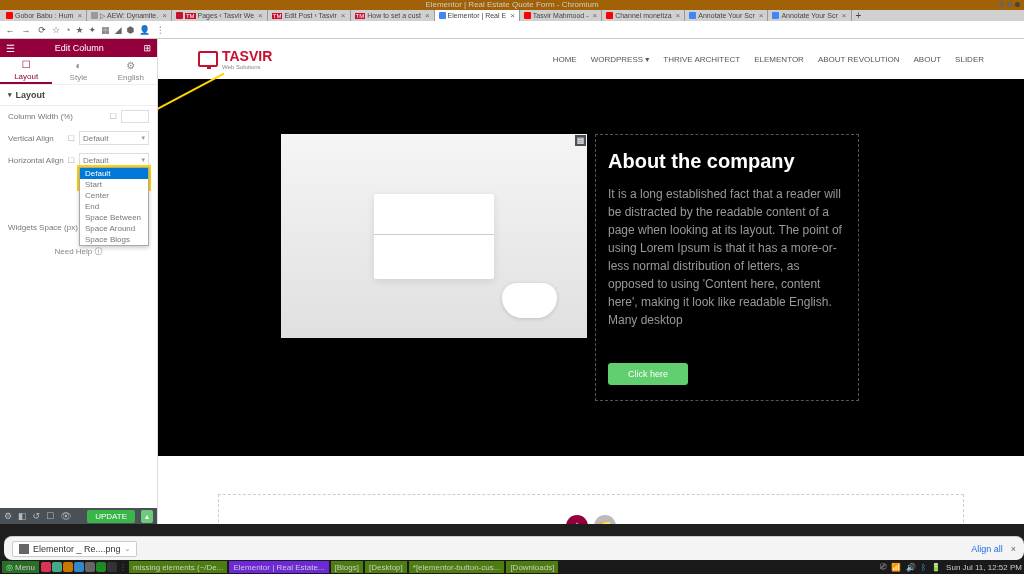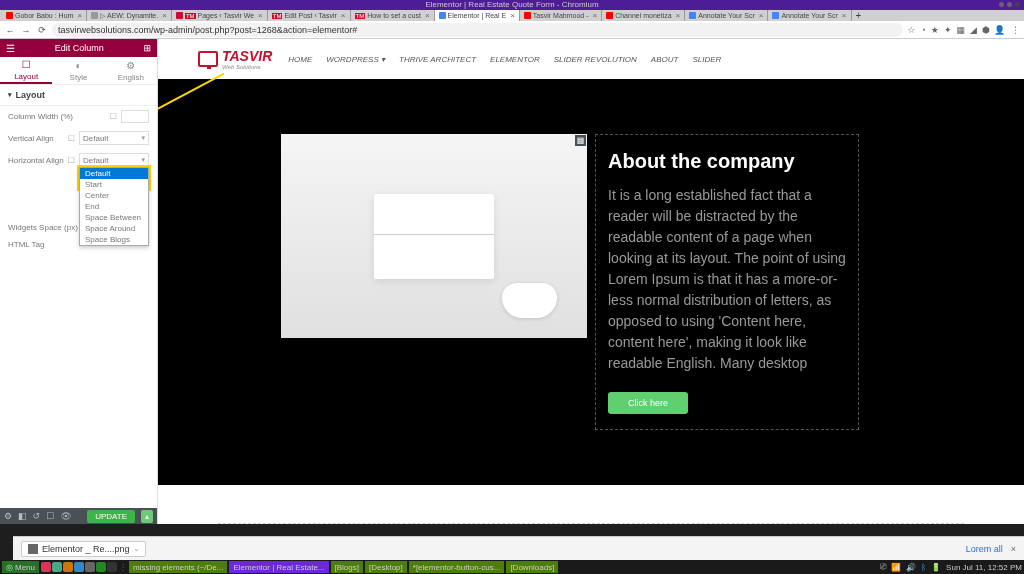--- a/index.html
+++ b/index.html
@@ -1,19 +1,19 @@
 <!DOCTYPE html>
 <html><head>
 <meta charset="utf-8">
 <style>
 * { margin: 0; padding: 0; box-sizing: border-box; font-family: Arial, sans-serif; }
 body { width: 1024px; height: 574px; overflow: hidden; background: #1e1e1e; position: relative; }
 
 
-.titlebar { height: 10px; background: #4c1d95; position: relative; }
+.titlebar { height: 10px; background: #a16207; position: relative; }
 .titlebar-text { color: #ccc; font-size: 8px; text-align: center; line-height: 10px; }
 .titlebar-dots { position: absolute; right: 4px; top: 2px; display: flex; gap: 3px; }
 .dot { width: 5px; height: 5px; border-radius: 50%; }
 .dot.min { background: #666; }
 .dot.max { background: #666; }
 .dot.close { background: #444; }
 
 
 .tabs { height: 11px; background: #d0d0d0; display: flex; font-size: 7px; align-items: stretch; padding-left: 2px; }
 .tab { display: flex; align-items: center; padding: 0 4px; border-right: 1px solid #999; gap: 2px; max-width: 100px; color: #444; white-space: nowrap; overflow: hidden; }
@@ -66,50 +66,50 @@
 .annotation-line { position: absolute; width: 120px; height: 2px; background: #ffd500; transform-origin: left center; }
 
 
 .panel-footer { margin-top: auto; height: 16px; background: #495157; display: flex; align-items: center; padding: 0 4px; gap: 6px; color: #bbb; font-size: 9px; }
 .panel-footer .sep { flex: 1; }
 .update-btn { background: #39b54a; color: #fff; padding: 2px 8px; font-size: 8px; border-radius: 2px; }
 .update-plus { background: #6cca78; color: #fff; padding: 2px 4px; font-size: 8px; border-radius: 2px; }
 
 
 .canvas { flex: 1; background: #fff; overflow: hidden; position: relative; }
-.site-header { height: 40px; display: flex; align-items: center; padding: 0 40px; background: #fff; font-style: italic; }
+.site-header { height: 40px; display: flex; align-items: center; padding: 0 40px; justify-content: space-between; background: #fff; }
 .logo { display: flex; align-items: center; gap: 4px; color: #c8102e; font-weight: bold; font-size: 14px; }
 .logo-icon { width: 20px; height: 16px; border: 2px solid #c8102e; border-radius: 2px; position: relative; }
 .logo-icon::after { content: ""; position: absolute; bottom: -4px; left: 7px; width: 4px; height: 4px; background: #c8102e; }
 .logo-sub { font-size: 6px; color: #888; display: block; font-weight: normal; }
 .nav { display: flex; gap: 14px; font-size: 8px; color: #555; margin-left: 16px; }
 .nav-item { white-space: nowrap; }
 
 .hero { background: #000; padding: 55px 60px; position: relative; }
 .callout { position: absolute; top: 32px; left: 75px; color: #ffd500; font-size: 14px; font-weight: 500; }
 .hero-inner { display: flex; gap: 8px; max-width: 620px; margin: 0 auto; }
 .hero-img { width: 306px; height: 204px; background: linear-gradient(180deg, #f5f5f5, #e0e0e0); position: relative; display: flex; align-items: center; justify-content: center; }
 .ps-console { width: 120px; height: 85px; background: #fff; border-radius: 2px; position: relative; box-shadow: 0 2px 8px rgba(0,0,0,0.1); }
 .ps-console::before { content: ""; position: absolute; top: 40px; left: 0; right: 0; height: 1px; background: #ccc; }
 .ps-controller { position: absolute; bottom: 20px; right: 30px; width: 55px; height: 35px; background: #fff; border-radius: 16px 16px 22px 22px; box-shadow: 0 1px 4px rgba(0,0,0,0.15); }
 .col-handle { position: absolute; top: 1px; right: 1px; width: 11px; height: 11px; background: #495157; color: #fff; font-size: 8px; display: flex; align-items: center; justify-content: center; }
 .hero-text { width: 264px; padding: 15px 12px; border: 1px dashed #555; color: #fff; position: relative; }
 .hero-text h2 { font-size: 20px; margin-bottom: 12px; }
-.hero-text p { font-size: 14px; color: #999; line-height: 1.5; margin-bottom: 18px; }
+.hero-text p { font-size: 12px; color: #999; line-height: 1.5; margin-bottom: 34px; }
 .click-btn { background: #61ce70; color: #fff; padding: 6px 20px; font-size: 9px; border-radius: 3px; display: inline-block; }
 
 .dropzone { margin: 38px 60px 0; border: 1px dashed #ccc; padding: 20px; display: flex; flex-direction: column; align-items: center; gap: 6px; }
 .drop-btns { display: flex; gap: 6px; }
 .drop-btn { width: 22px; height: 22px; border-radius: 50%; display: flex; align-items: center; justify-content: center; color: #fff; font-size: 12px; }
 .drop-btn.plus { background: #93003c; }
 .drop-btn.folder { background: #bbb; }
 .drop-text { font-size: 8px; color: #aaa; }
 
 
-.download-bar { position: absolute; left: 13px; right: 0; bottom: 14px; height: 24px; background: #f4f4f4; border-top: 1px solid #ccc; display: flex; align-items: center; padding: 0 8px; font-size: 9px; color: #333; }
+.download-bar { position: absolute; left: 4px; right: 0; bottom: 14px; height: 24px; background: #f4f4f4; border-top: 1px solid #ccc; display: flex; align-items: center; padding: 0 8px; font-size: 9px; color: #333; border-radius: 8px; }
 .dl-chip { display: flex; align-items: center; gap: 4px; padding: 2px 6px; border: 1px solid #ccc; background: #fff; border-radius: 2px; }
 .dl-chip .ico { width: 10px; height: 10px; background: #666; }
 .dl-actions { margin-left: auto; display: flex; gap: 8px; align-items: center; }
 .dl-actions a { color: #1a73e8; }
 .dl-actions .x { color: #666; }
 
 
 .taskbar { position: absolute; left: 0; right: 0; bottom: 0; height: 14px; background: #1a1a1a; display: flex; align-items: center; font-size: 8px; color: #ccc; padding: 0 2px; gap: 2px; }
 .tb-item { padding: 0 4px; height: 12px; display: flex; align-items: center; gap: 2px; background: #4d7c0f; max-width: 110px; white-space: nowrap; overflow: hidden; }
 .tb-item.menu { background: #2a6e2a; }
@@ -181,21 +181,20 @@
       <span>Annotate Your Scr</span>
       <span class="x">×</span>
     </div>
   <div class="newtab">+</div>
 </div>
 
 <div class="addrbar">
   <span class="navbtn">←</span>
   <span class="navbtn">→</span>
   <span class="navbtn">⟳</span>
-  <input class="url-input" value="tasvirwebsolutions.com/wp-admin/post.php?post=1268&amp;action=elementor#" style="">
   <div class="addr-icons">
     <span>☆</span>
     <span>◔</span>
     <span>★</span>
     <span>✦</span>
     <span>▦</span>
     <span>◢</span>
     <span>⬢</span>
     <span>👤</span>
     <span>⋮</span>
@@ -253,24 +252,22 @@
           <div class="dropdown-item">Space Between</div>
           <div class="dropdown-item">Space Around</div>
           <div class="dropdown-item">Space Blogs</div>
         </div>
         <div class="highlight-box" style="top:12px; left:-2px; width:74px; height:26px;"></div>
       </div>
     </div>
     <div class="control-row" style="margin-top:48px;">
       <span class="control-label">Widgets Space (px)</span>
     </div>
-    <div class="control-row">
-      <span class="control-label">HTML Tag</span>
-    </div>
-
+
+    <div class="need-help"><span>Need Help</span> <span>ⓘ</span></div>
 
     <div class="panel-footer">
       <span>⚙</span>
       <span>◧</span>
       <span>↺</span>
       <span>☐</span>
       <span>👁</span>
       <span class="sep"></span>
       <span class="update-btn">UPDATE</span>
       <span class="update-plus">▴</span>
@@ -281,21 +278,21 @@
     <div class="site-header">
       <div class="logo">
         <div class="logo-icon"></div>
         <div><span>TASVIR</span><span class="logo-sub">Web Solutions</span></div>
       </div>
       <div class="nav">
         <span class="nav-item">HOME</span>
         <span class="nav-item">WORDPRESS ▾</span>
         <span class="nav-item">THRIVE ARCHITECT</span>
         <span class="nav-item">ELEMENTOR</span>
-        <span class="nav-item">SLIDER REVOLUTION</span>
+        <span class="nav-item">ABOUT REVOLUTION</span>
         <span class="nav-item">ABOUT</span>
         <span class="nav-item">SLIDER</span>
       </div>
     </div>
 
     <div class="hero">
       <div class="annotation-line" style="top:50px; left:-40px; transform: rotate(-28deg);"></div>
       <div class="hero-inner">
         <div class="hero-img">
           <div class="ps-console"></div>
@@ -320,21 +317,21 @@
   </div>
 </div>
 
 <div class="download-bar">
   <div class="dl-chip">
     <span class="ico"></span>
     <span>Elementor _ Re....png</span>
     <span style="font-size:7px;color:#888;">⌄</span>
   </div>
   <div class="dl-actions">
-    <a>Lorem all</a>
+    <a>Align all</a>
     <span class="x">×</span>
   </div>
 </div>
 
 <div class="taskbar">
   <div class="tb-item menu">
       <span style="color:#9f9">◎</span>
       <span>Menu</span>
     </div>
   <div class="tb-icon-cluster">

